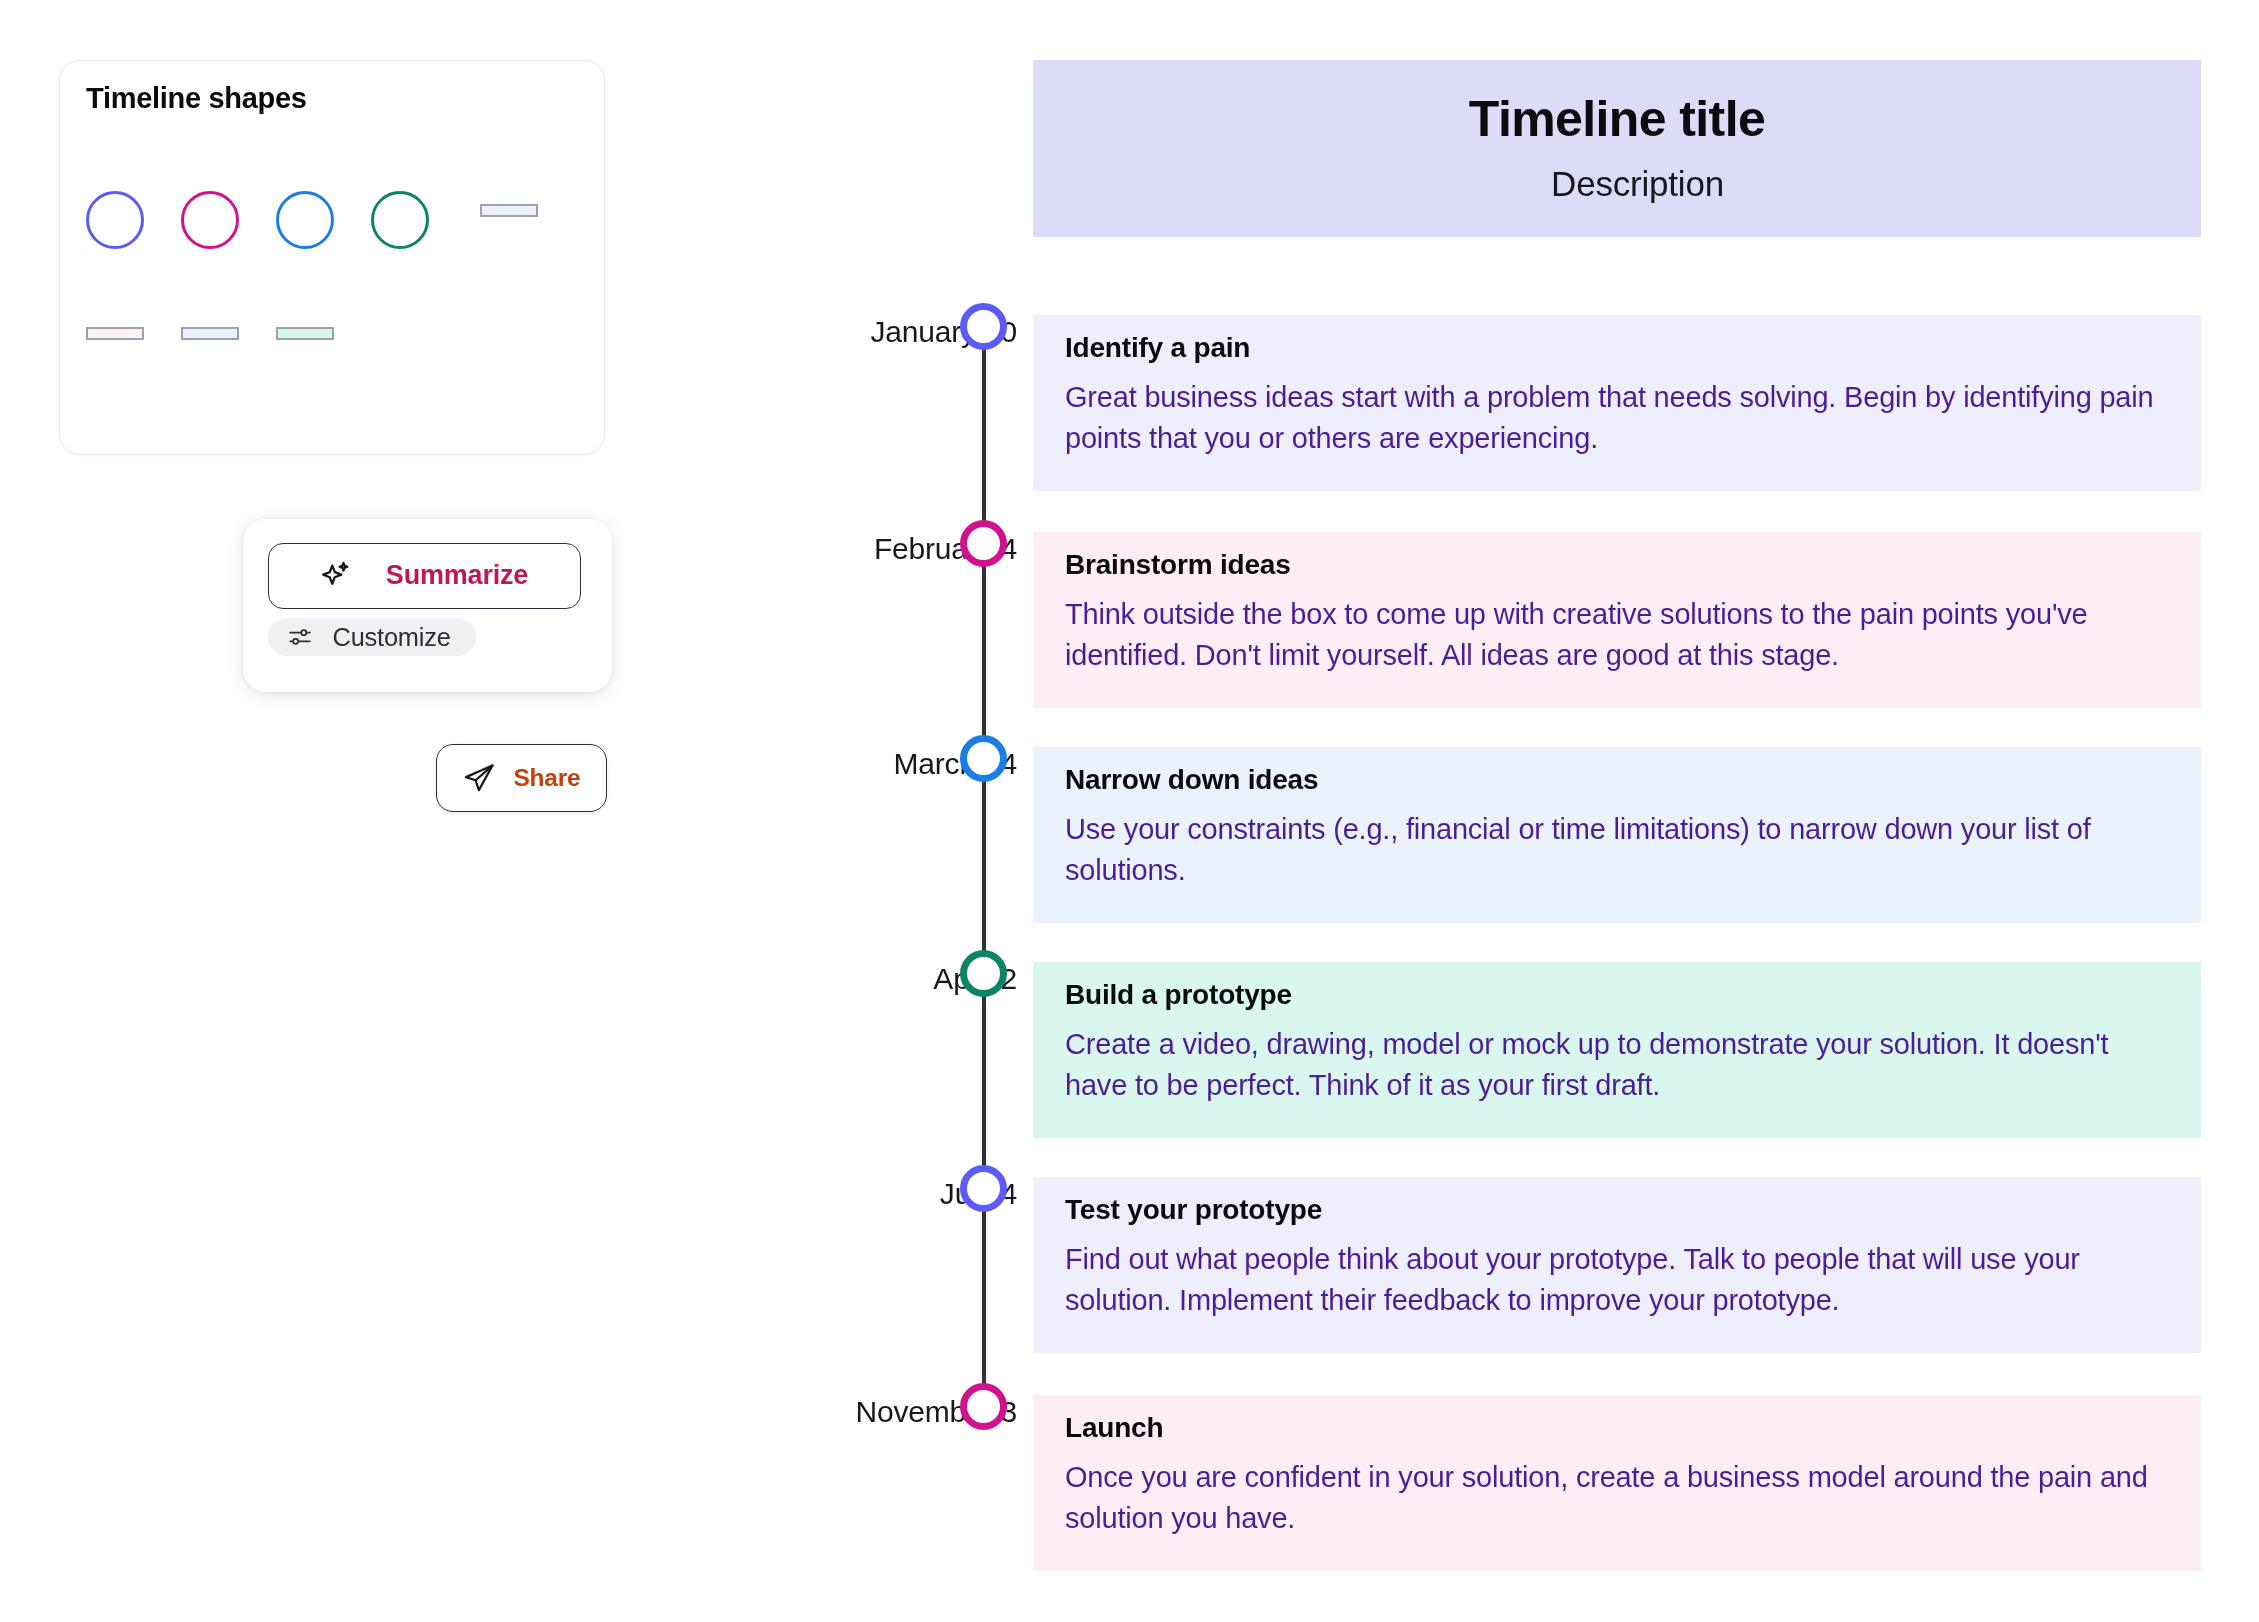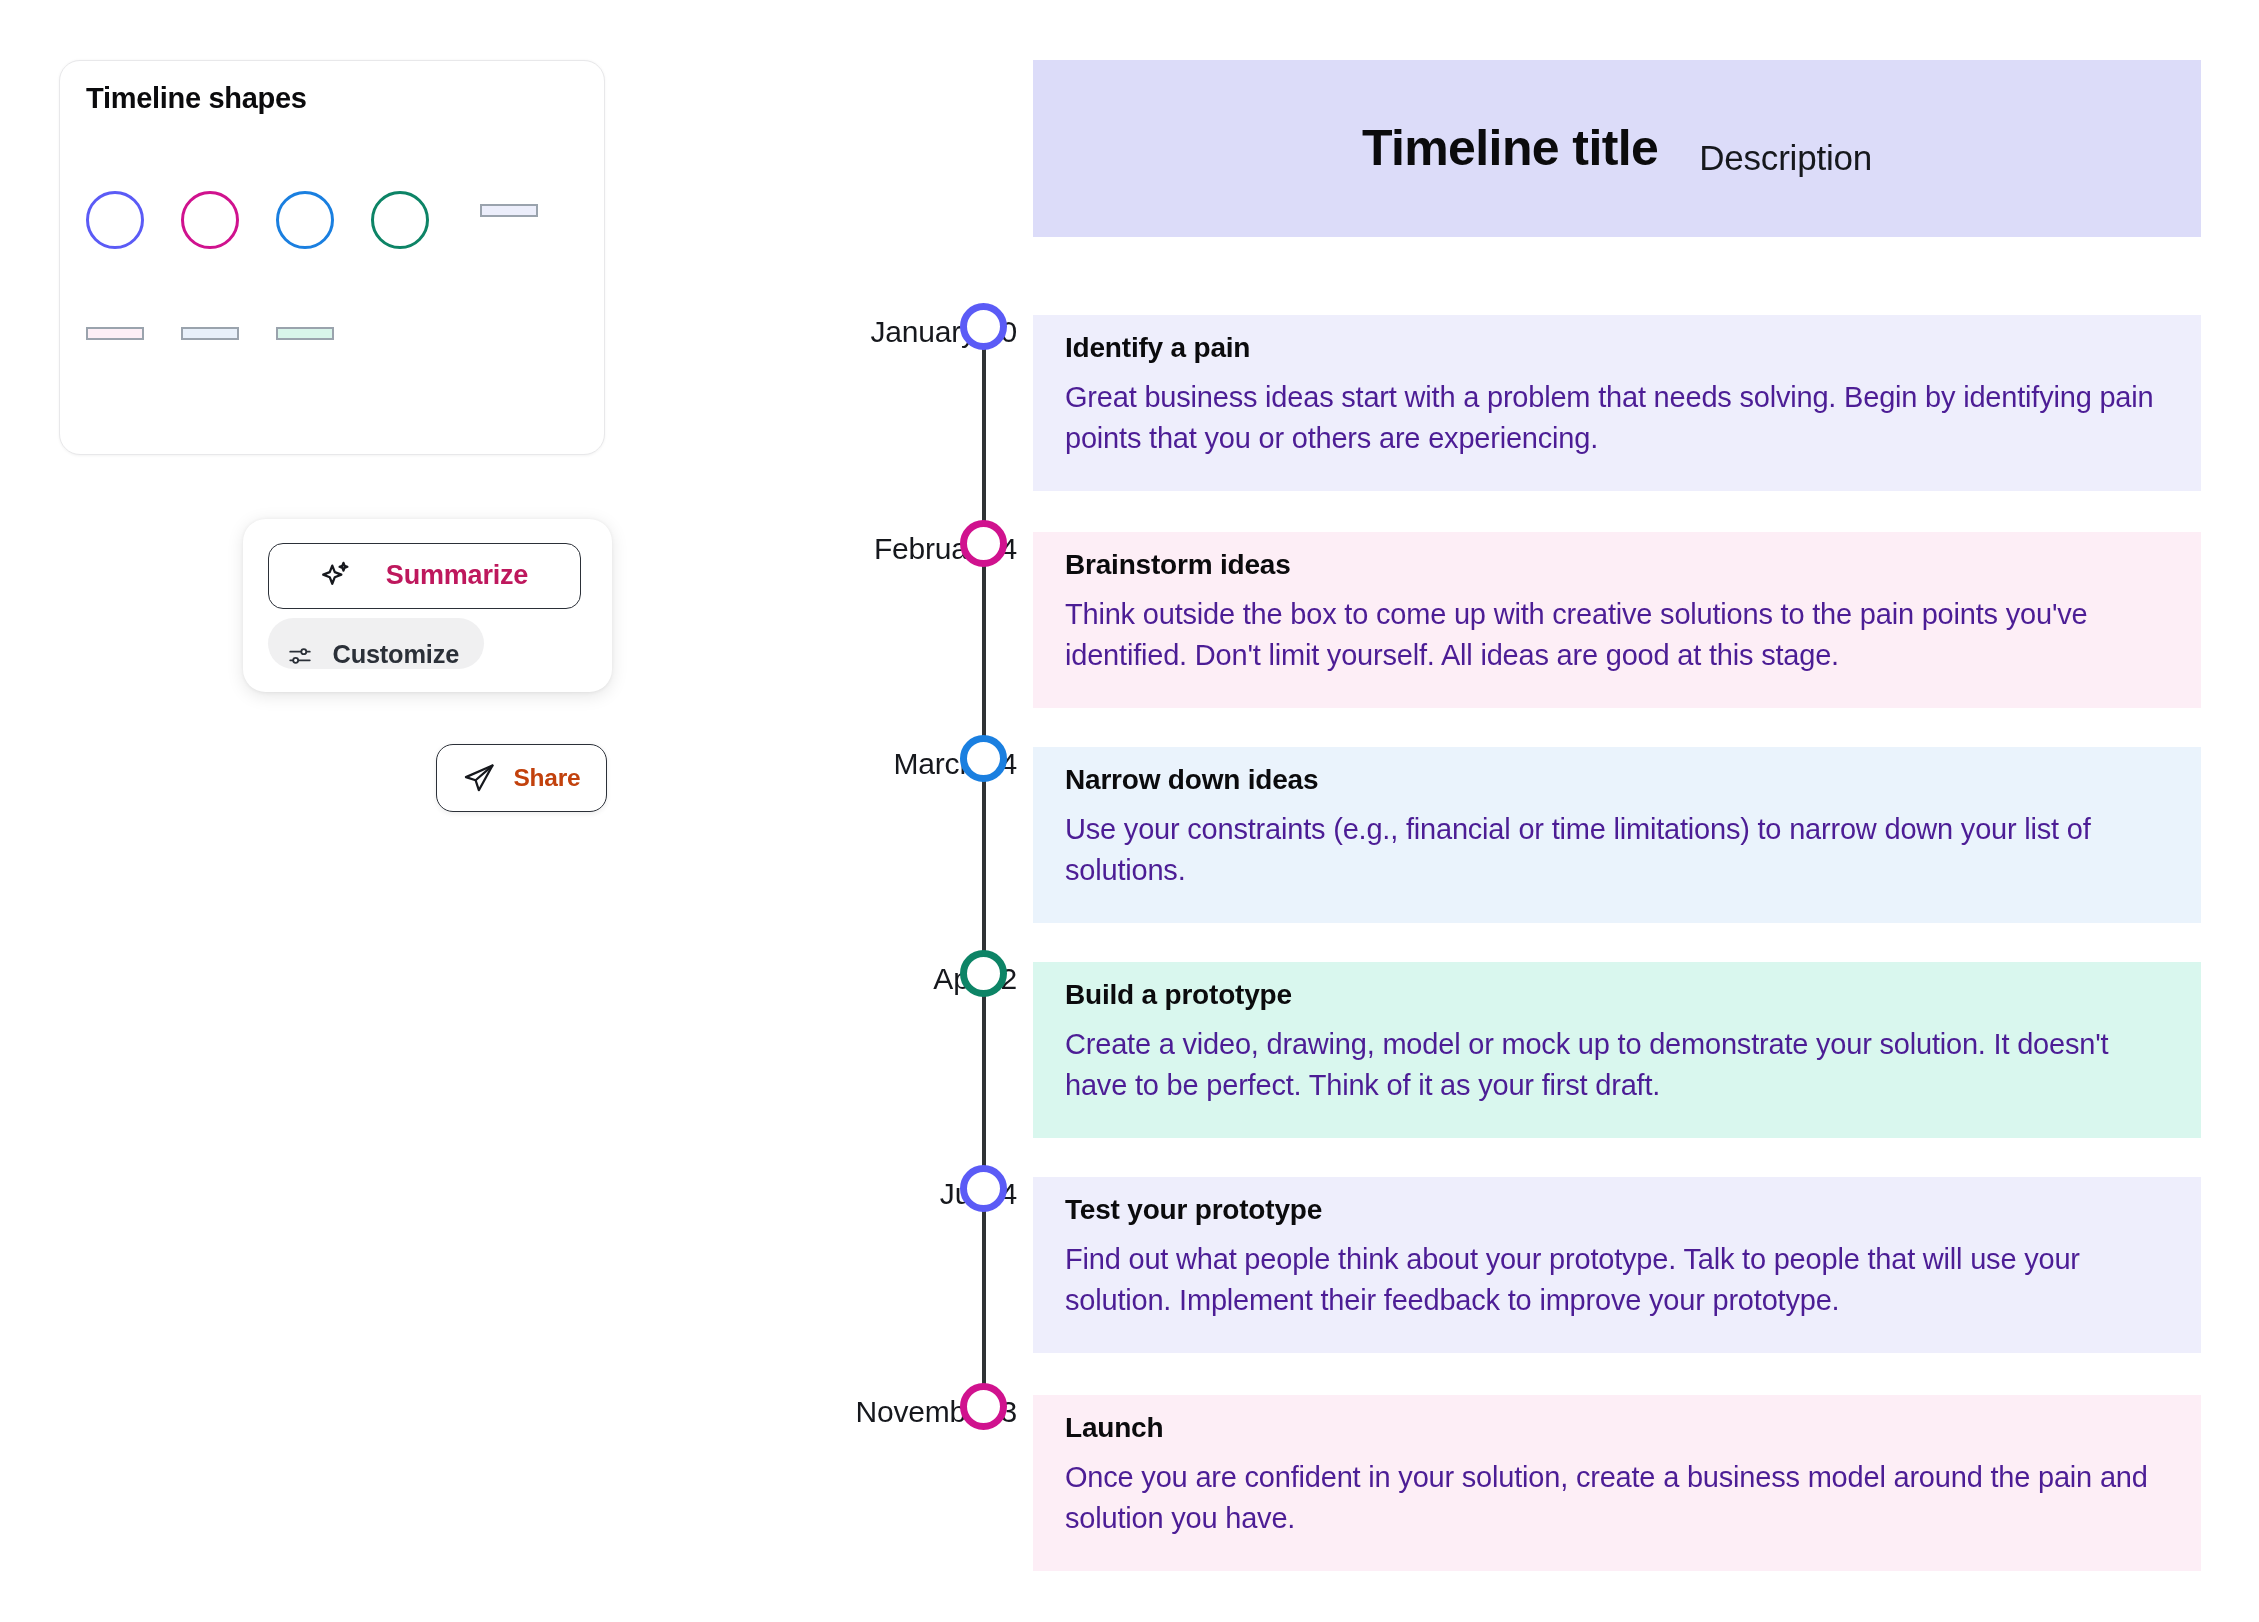--- a/index.html
+++ b/index.html
@@ -108,30 +108,29 @@
     font-size: 27px;
     font-weight: bold;
     color: #be185d;
     letter-spacing: -0.2px;
   }
 
   .customize-btn {
     position: absolute;
     left: 24.5px;
     top: 99px;
-    height: 51px;
+    height: 38px;
     padding: 0 25.4px 0 19px;
     border-radius: 26px;
     background: #f0f0f1;
     display: inline-flex;
-    align-items: flex-end;
+    align-items: center;
     gap: 20px;
     cursor: pointer;
     border: none;
-    font-weight: bold;
   }
 
   .customize-btn .label {
     font-size: 25.4px;
     color: #2b3038;
     letter-spacing: -0.2px;
   }
 
   
   .share-btn {
@@ -160,21 +159,21 @@
 
   
   .timeline-header {
     position: absolute;
     left: 1033px;
     top: 60px;
     width: 1168px;
     height: 177px;
     background: #dcdcf9;
     display: flex;
-    flex-direction: row;
+    flex-direction: column;
     align-items: center;
     justify-content: center;
   }
 
   .timeline-header .t-title {
     font-size: 50px;
     font-weight: bold;
     color: #0b0b0d;
     letter-spacing: -0.6px;
     line-height: 1.05;

